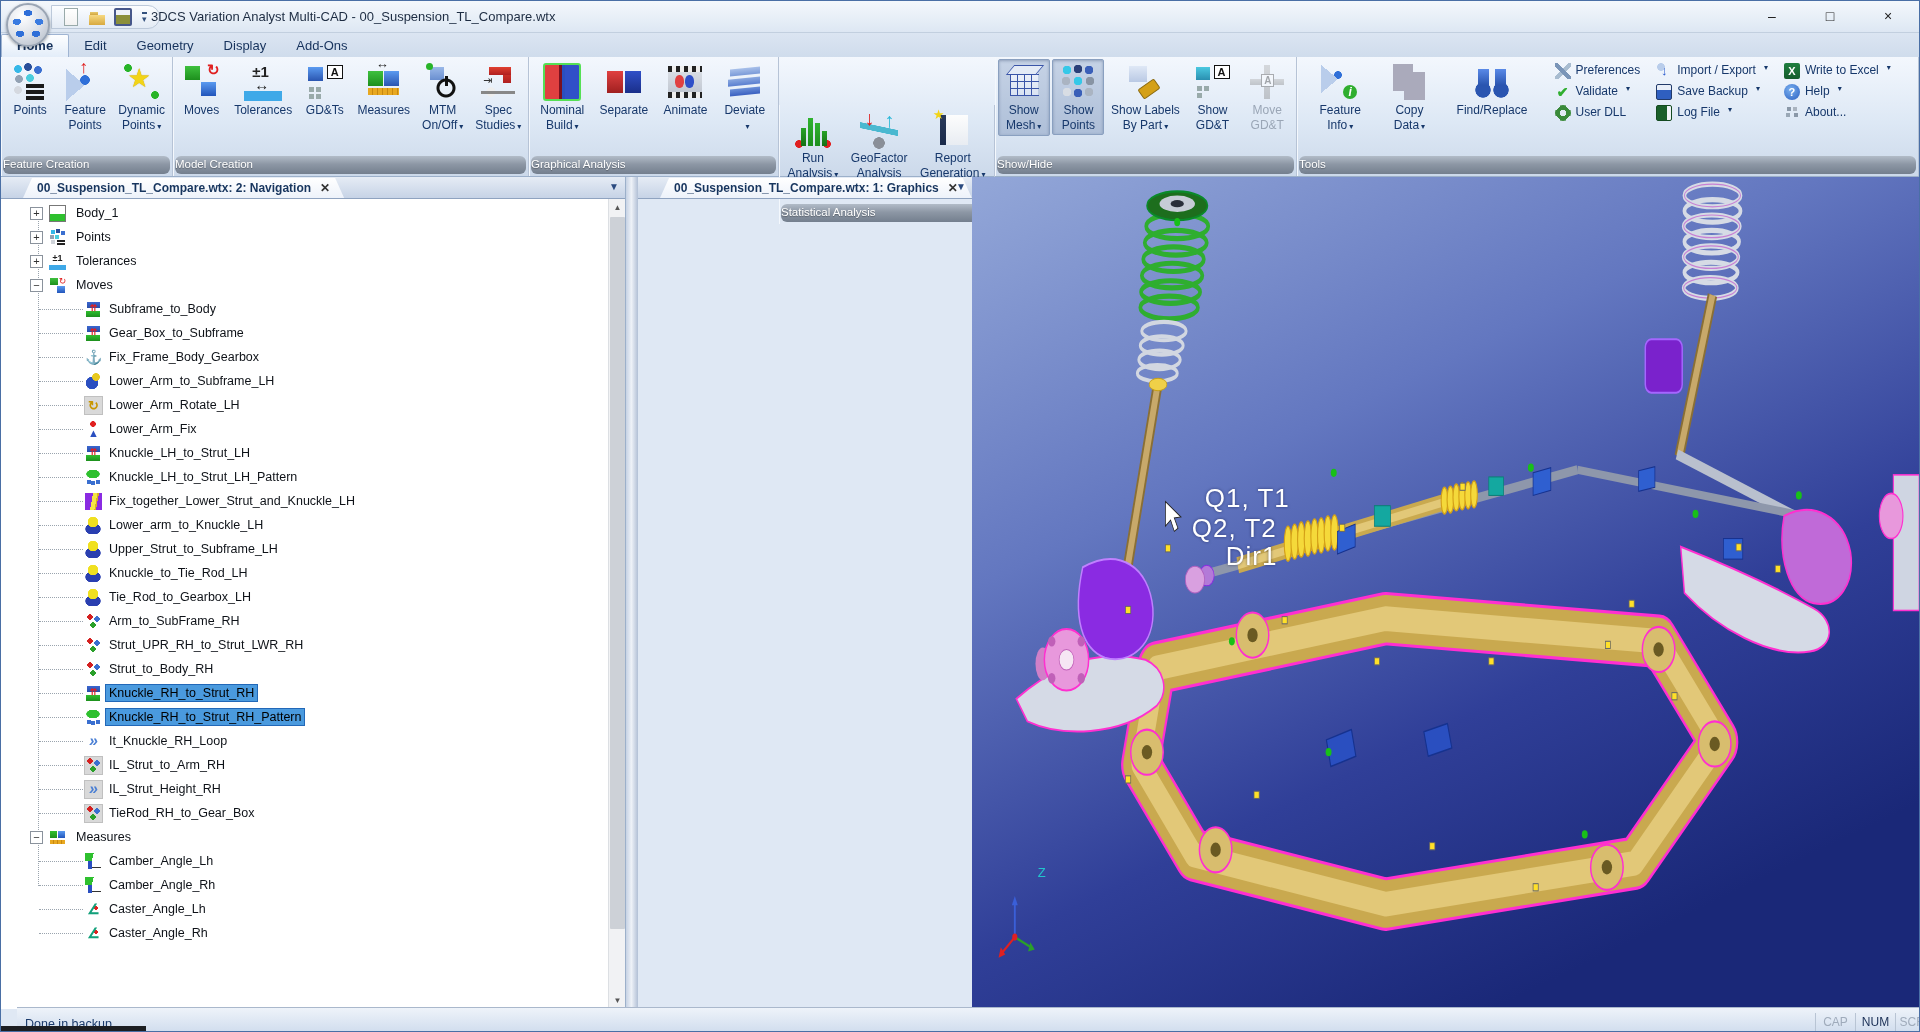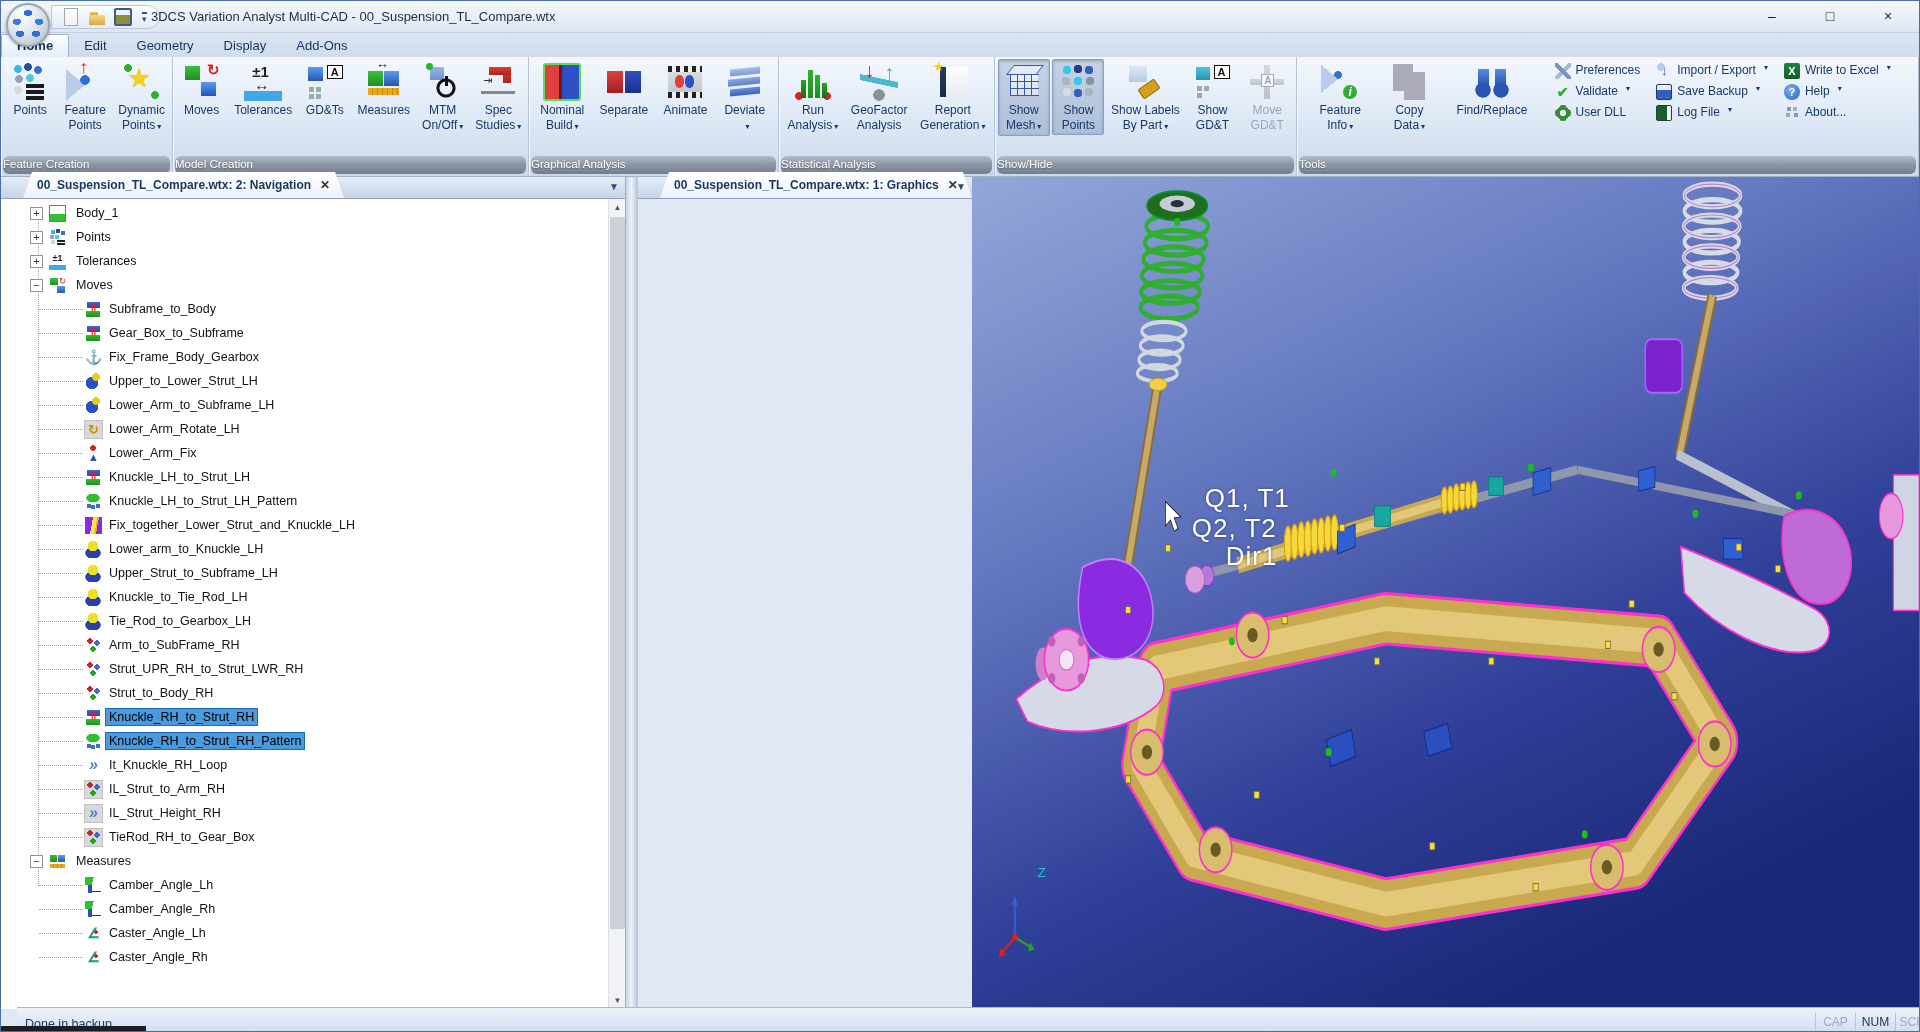--- a/index.html
+++ b/index.html
@@ -140,21 +140,21 @@
   .i-write-excel{background:linear-gradient(#1f7f3f,#145c2c);border-radius:2px}
   .i-write-excel::after{content:"X";color:#fff;font-weight:bold;font-size:11px}
   .i-help{background:radial-gradient(circle at 40% 35%,#7ab0f0,#2a5fc0);border-radius:50%}
   .i-help::after{content:"?";color:#fff;font-weight:bold;font-size:11px}
   .i-about{background:radial-gradient(circle 2.5px at 5px 4px,#8a98a8 92%,transparent),radial-gradient(circle 2.5px at 11px 4px,#aab4c0 92%,transparent),
     radial-gradient(circle 2.5px at 4px 10px,#9aa8b6 92%,transparent),radial-gradient(circle 2.5px at 12px 10px,#8a98a8 92%,transparent)}
 
   
   .workspace{position:absolute;left:0;top:176px;width:100%;height:832px;display:flex}
   .doctabs{height:22px;background:linear-gradient(#e6ecf5,#c6d3e6);border-bottom:1px solid #8fa3c0;position:relative;display:flex;align-items:flex-end}
-  .dtab{margin-left:22px;height:26px;padding:9px 14px;background:linear-gradient(#ffffff,#edf2fa);clip-path:polygon(9px 0,calc(100% - 9px) 0,100% 100%,0 100%);display:flex;align-items:center;font-size:12px;font-weight:bold;color:#17355e;white-space:nowrap}
+  .dtab{margin-left:22px;height:20px;padding:9px 14px;background:linear-gradient(#ffffff,#edf2fa);clip-path:polygon(9px 0,calc(100% - 9px) 0,100% 100%,0 100%);display:flex;align-items:center;font-size:12px;font-weight:bold;color:#17355e;white-space:nowrap}
   .dclose{margin-left:9px;font-weight:bold;font-size:12px;color:#333}
   .pmenu{position:absolute;right:6px;top:4px;font-size:10px;color:#2a4a7f}
 
   .navpane{width:625px;height:100%;display:flex;flex-direction:column;background:#fff;border-right:1px solid #9cb0ca}
   .treewrap{position:relative;flex:1;overflow:hidden;background:#fff}
   .tree{position:absolute;left:0;top:0;right:17px;bottom:0;padding-top:2px;overflow:hidden}
   .trunk{position:absolute;left:37px;top:14px;height:673px;border-left:1px dotted #9aa4ae}
   .trow{display:flex;align-items:center;height:24px;position:relative;font-size:12.5px;color:#0e1218;white-space:nowrap}
   .trow.top{padding-left:29px;gap:6px}
   .trow.child{padding-left:84px;gap:3px}
@@ -322,21 +322,21 @@
             <span class="blbl">&nbsp;</span>
           </div>
           <div class="bbtn">
             <span class="bicon i-deviate"></span>
             <span class="blbl">Deviate</span>
             <span class="blbl">&nbsp;<span class="dar">▾</span></span>
           </div>
         </div>
         <div class="gcap">Graphical Analysis</div>
       </div>
-      <div class="rgroup" style="width: 216px;">
+      <div class="rgroup" style="width: 216px; margin-top: 48px;">
         <div class="gbody">
           <div class="bbtn">
             <span class="bicon i-run-analysis"></span>
             <span class="blbl">Run</span>
             <span class="blbl">Analysis<span class="dar">▾</span></span>
           </div>
           <div class="bbtn">
             <span class="bicon i-geofactor"></span>
             <span class="blbl">GeoFactor</span>
             <span class="blbl">Analysis</span>
@@ -488,24 +488,20 @@
               <span class="ti t-step-move"></span>
               <span class="tlbl">Subframe_to_Body</span>
             </div>
             <div class="trow child">
               <span class="ti t-step-move"></span>
               <span class="tlbl">Gear_Box_to_Subframe</span>
             </div>
             <div class="trow child">
               <span class="ti t-anchor"></span>
               <span class="tlbl">Fix_Frame_Body_Gearbox</span>
-            </div>
-            <div class="trow child">
-              <span class="ti t-hinge"></span>
-              <span class="tlbl">Upper_to_Lower_Strut_LH</span>
             </div>
             <div class="trow child">
               <span class="ti t-hinge"></span>
               <span class="tlbl">Lower_Arm_to_Subframe_LH</span>
             </div>
             <div class="trow child">
               <span class="ti graybg t-rotate"></span>
               <span class="tlbl">Lower_Arm_Rotate_LH</span>
             </div>
             <div class="trow child">

